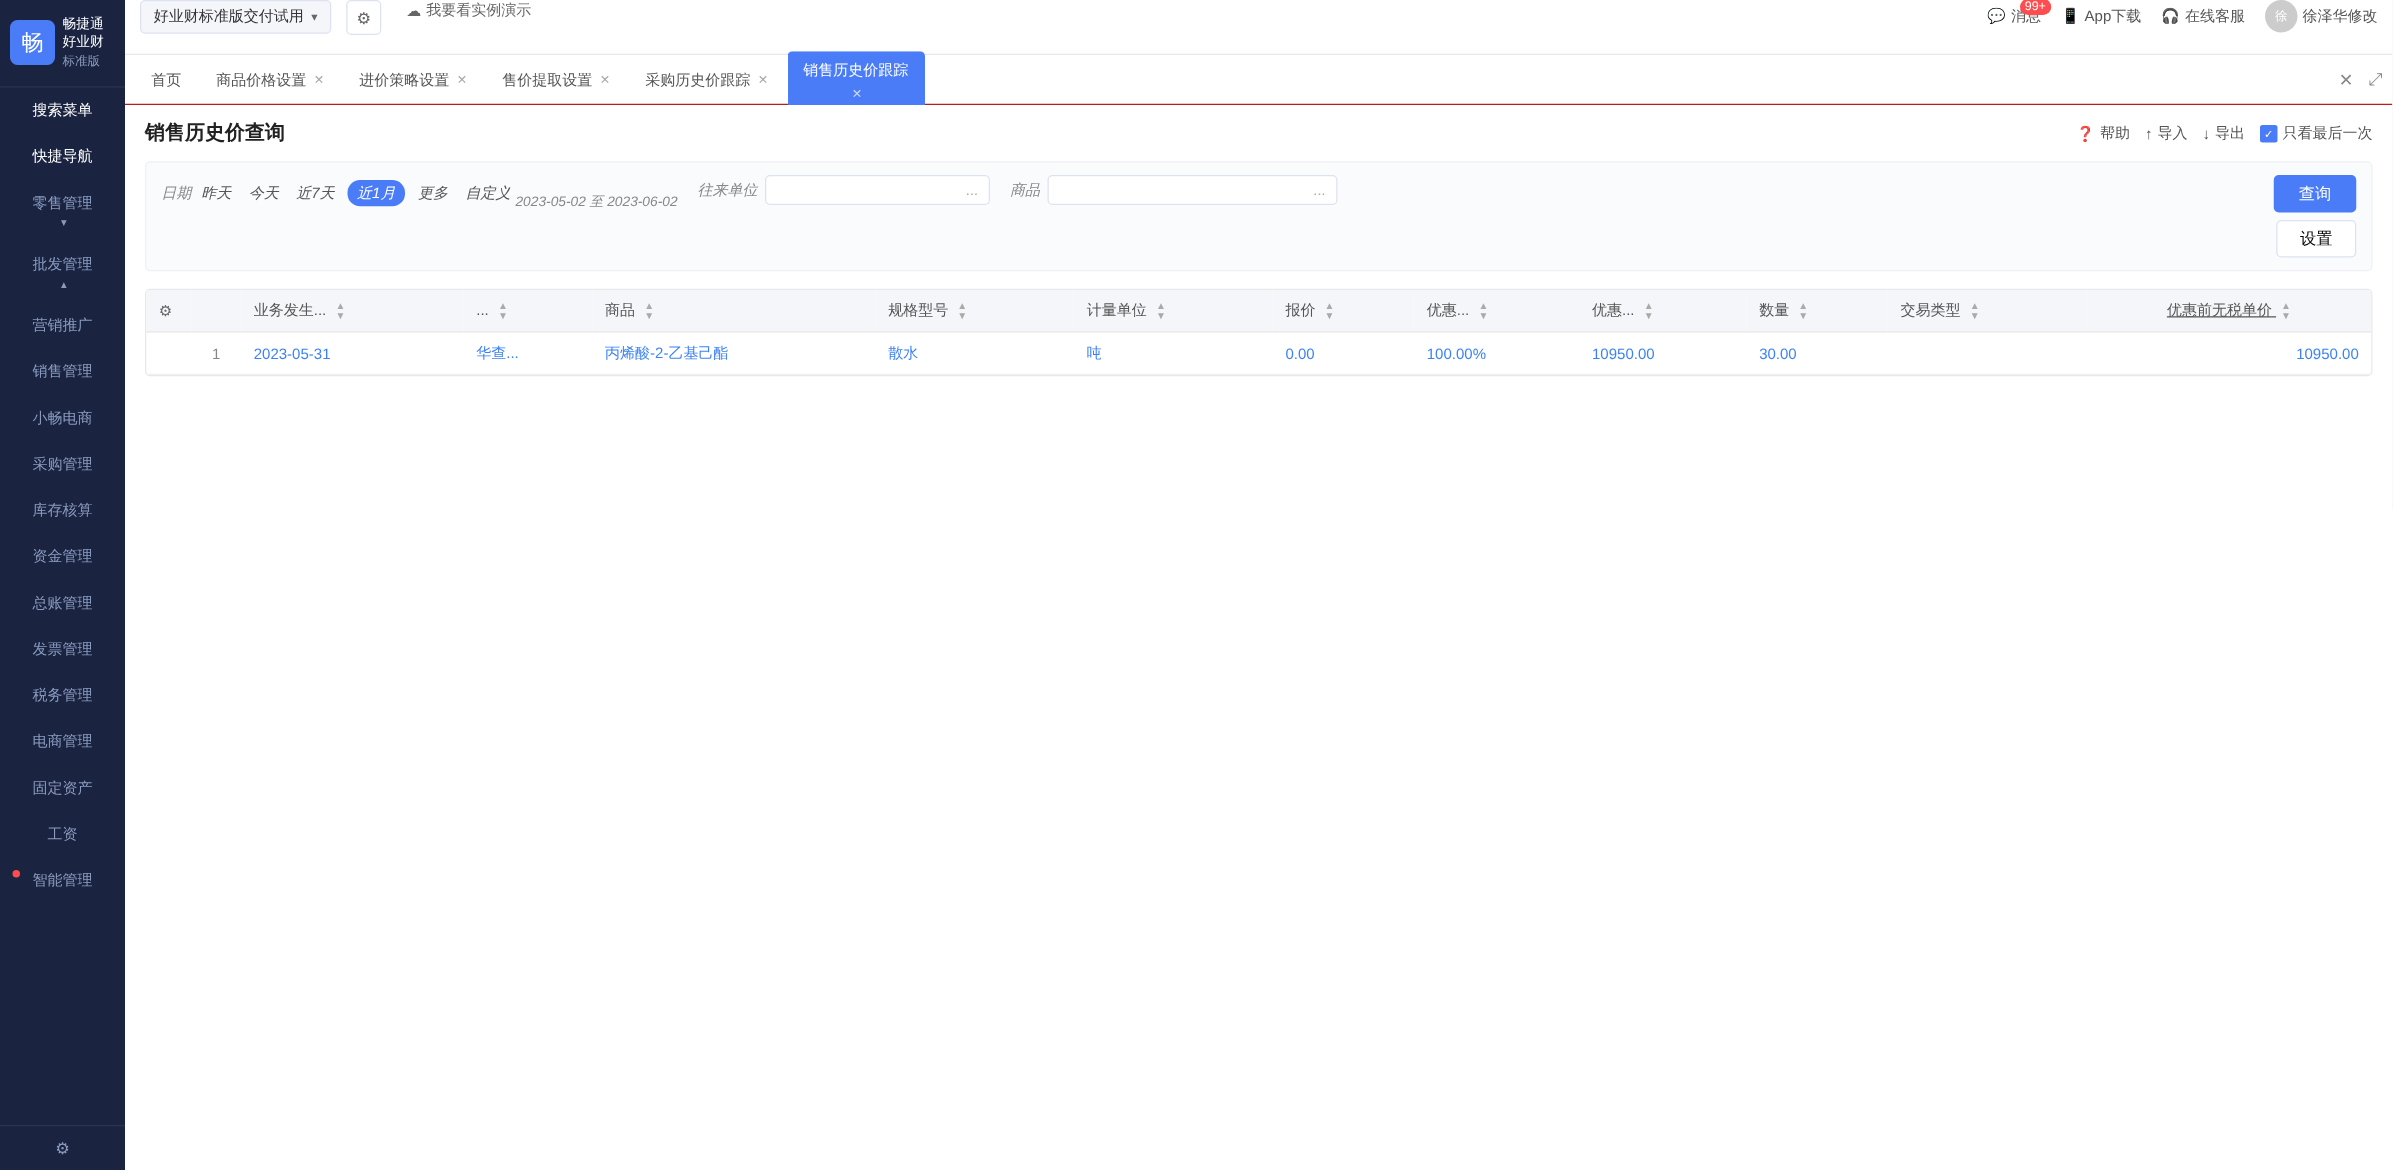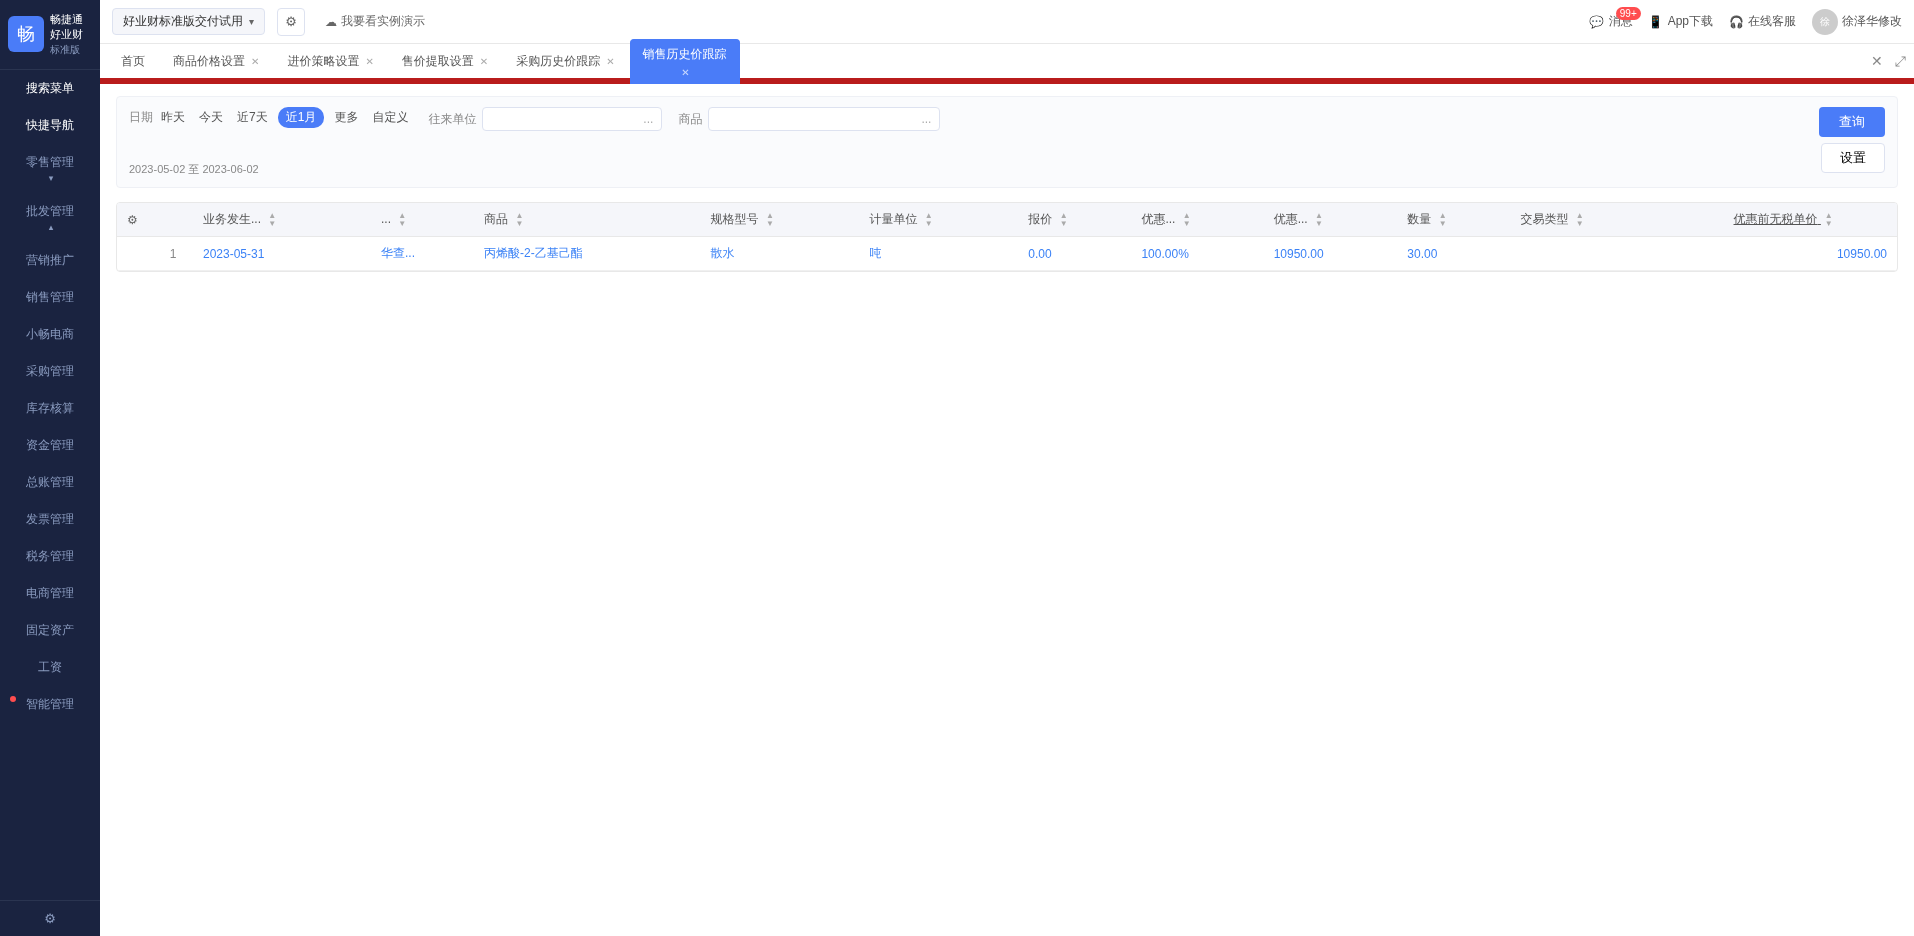--- a/index.html
+++ b/index.html
@@ -89,21 +89,21 @@
       display: flex;
       flex-direction: column;
       overflow: hidden;
     }
 
     
     .topbar {
       height: 44px;
       background: #fff;
       display: flex;
-      align-items: center;
+      align-items: flex-start;
       padding: 0 12px;
       border-bottom: 1px solid #e8e8e8;
       gap: 12px;
     }
     .topbar-selector {
       display: flex;
       align-items: center;
       gap: 6px;
       background: #f5f6fa;
       border: 1px solid #dde2f0;
@@ -169,21 +169,21 @@
       justify-content: center;
       font-size: 10px;
       color: #fff;
     }
 
     
     .tabs {
       display: flex;
       align-items: center;
       background: #fff;
-      border-bottom: 6px solid #b91c1c;
+      border-bottom: 1px solid #b91c1c;
       padding: 0 8px;
       height: 40px;
       gap: 2px;
     }
     .tab {
       display: flex;
       align-items: center;
       gap: 4px;
       padding: 6px 12px;
       font-size: 12px;
@@ -274,22 +274,23 @@
       align-items: flex-start;
       gap: 16px;
       margin-bottom: 14px;
       padding: 10px 12px;
       background: #fafbfd;
       border: 1px solid #eef0f5;
       border-radius: 4px;
     }
     .filter-group {
       display: flex;
-      flex-direction: column;
-      gap: 20px;
+      flex-direction: row;
+      gap: 0;
+      font-style: italic;
     }
     .filter-label {
       font-size: 12px;
       color: #888;
       white-space: nowrap;
     }
     .date-options {
       display: flex;
       align-items: center;
       gap: 6px;
@@ -524,20 +525,41 @@
       <span class="close-btn">✕</span>
     </div>
     <div class="tabs-actions">
       <span style="cursor:pointer;color:#888;font-size:14px;">✕</span>
       <span style="cursor:pointer;color:#888;font-size:14px;margin-left:6px;">⤢</span>
     </div>
   </div>
 
   <div class="content">
 
+    <div class="page-header">
+      <div class="page-title">销售历史价查询</div>
+      <div class="page-actions">
+        <div class="page-action-item">
+          <span>❓</span>
+          <span>帮助</span>
+        </div>
+        <div class="page-action-item">
+          <span>↑</span>
+          <span>导入</span>
+        </div>
+        <div class="page-action-item">
+          <span>↓</span>
+          <span>导出</span>
+        </div>
+        <div class="page-action-item checkbox-item">
+          <div class="checkbox-blue">✓</div>
+          <span>只看最后一次</span>
+        </div>
+      </div>
+    </div>
 
     <div class="filter-row">
       <div class="filter-group">
         <div style="display:flex;align-items:center;gap:4px;">
           <span class="filter-label">日期</span>
           <div class="date-options">
             <span class="date-btn">昨天</span>
             <span class="date-btn">今天</span>
             <span class="date-btn">近7天</span>
             <span class="date-btn active">近1月</span>

